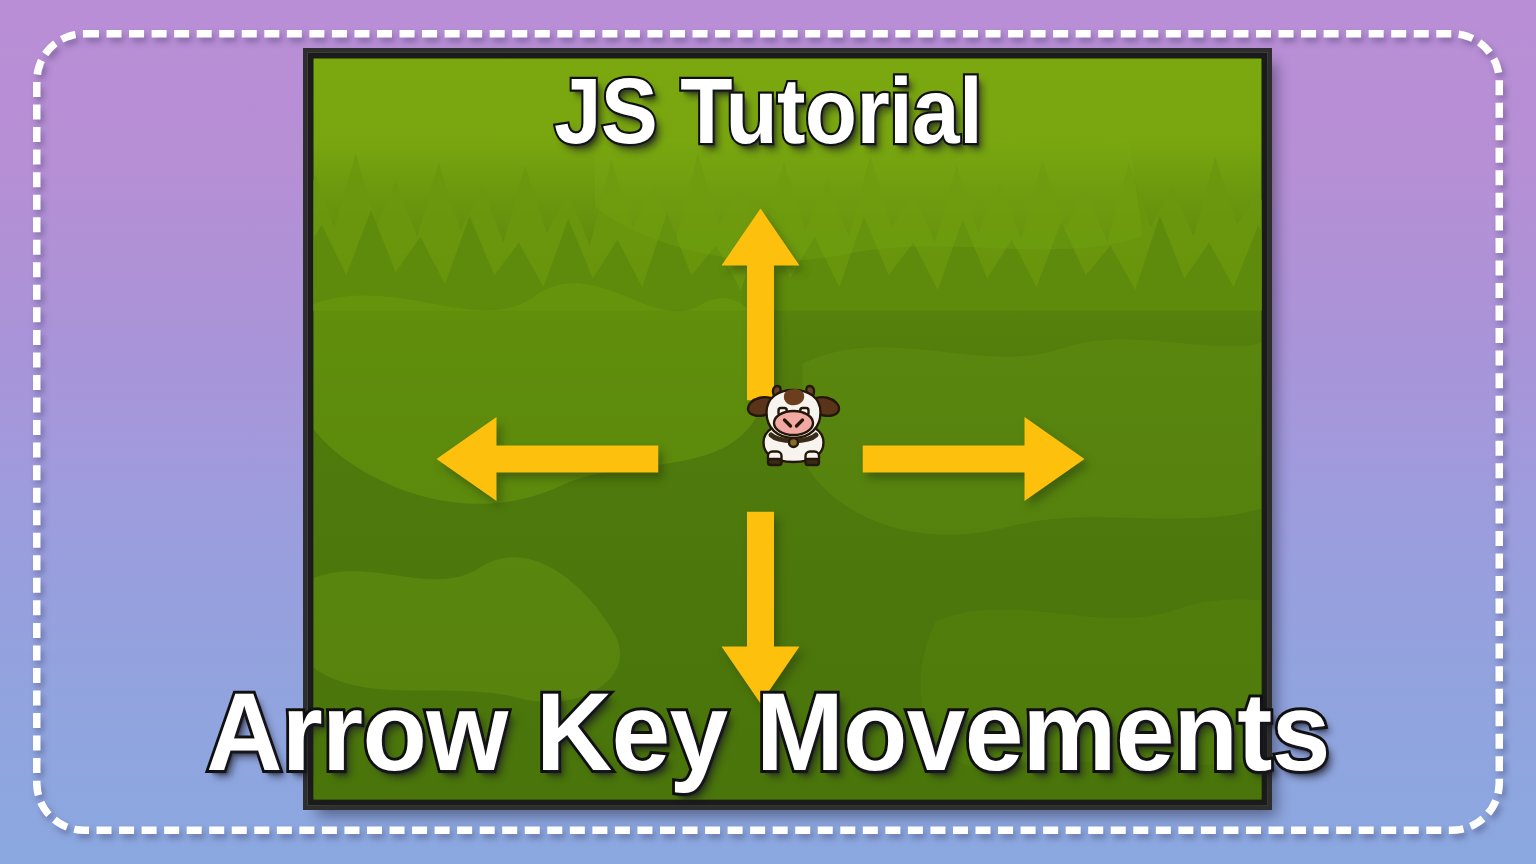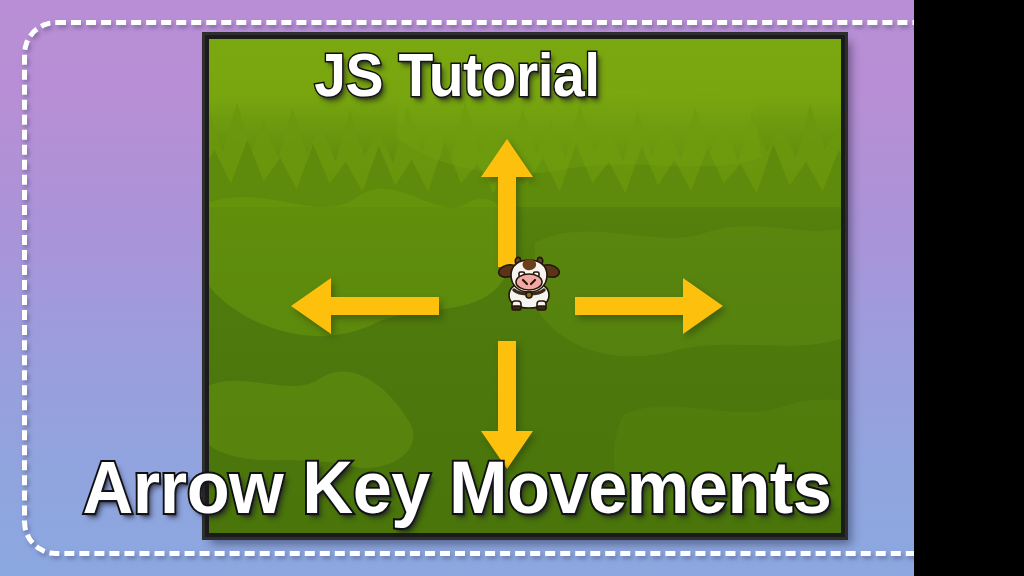--- a/index.html
+++ b/index.html
@@ -2,21 +2,21 @@
 <html><head>
 <meta charset="utf-8">
 <style>
   html, body {
     margin: 0;
     padding: 0;
     background: #000;
   }
   #stage {
     position: relative;
-    width: 914px;
+    width: 1024px;
     height: 576px;
     overflow: hidden;
     font-family: "Liberation Sans", sans-serif;
     background: linear-gradient(180deg, #b98ed6 0%, #b78fd5 18%, #ab93d8 38%, #9d9cdd 58%, #92a3de 78%, #8ba8e0 100%);
     text-decoration: underline;
   }
 
   
   #dashed-frame {
     position: absolute;

